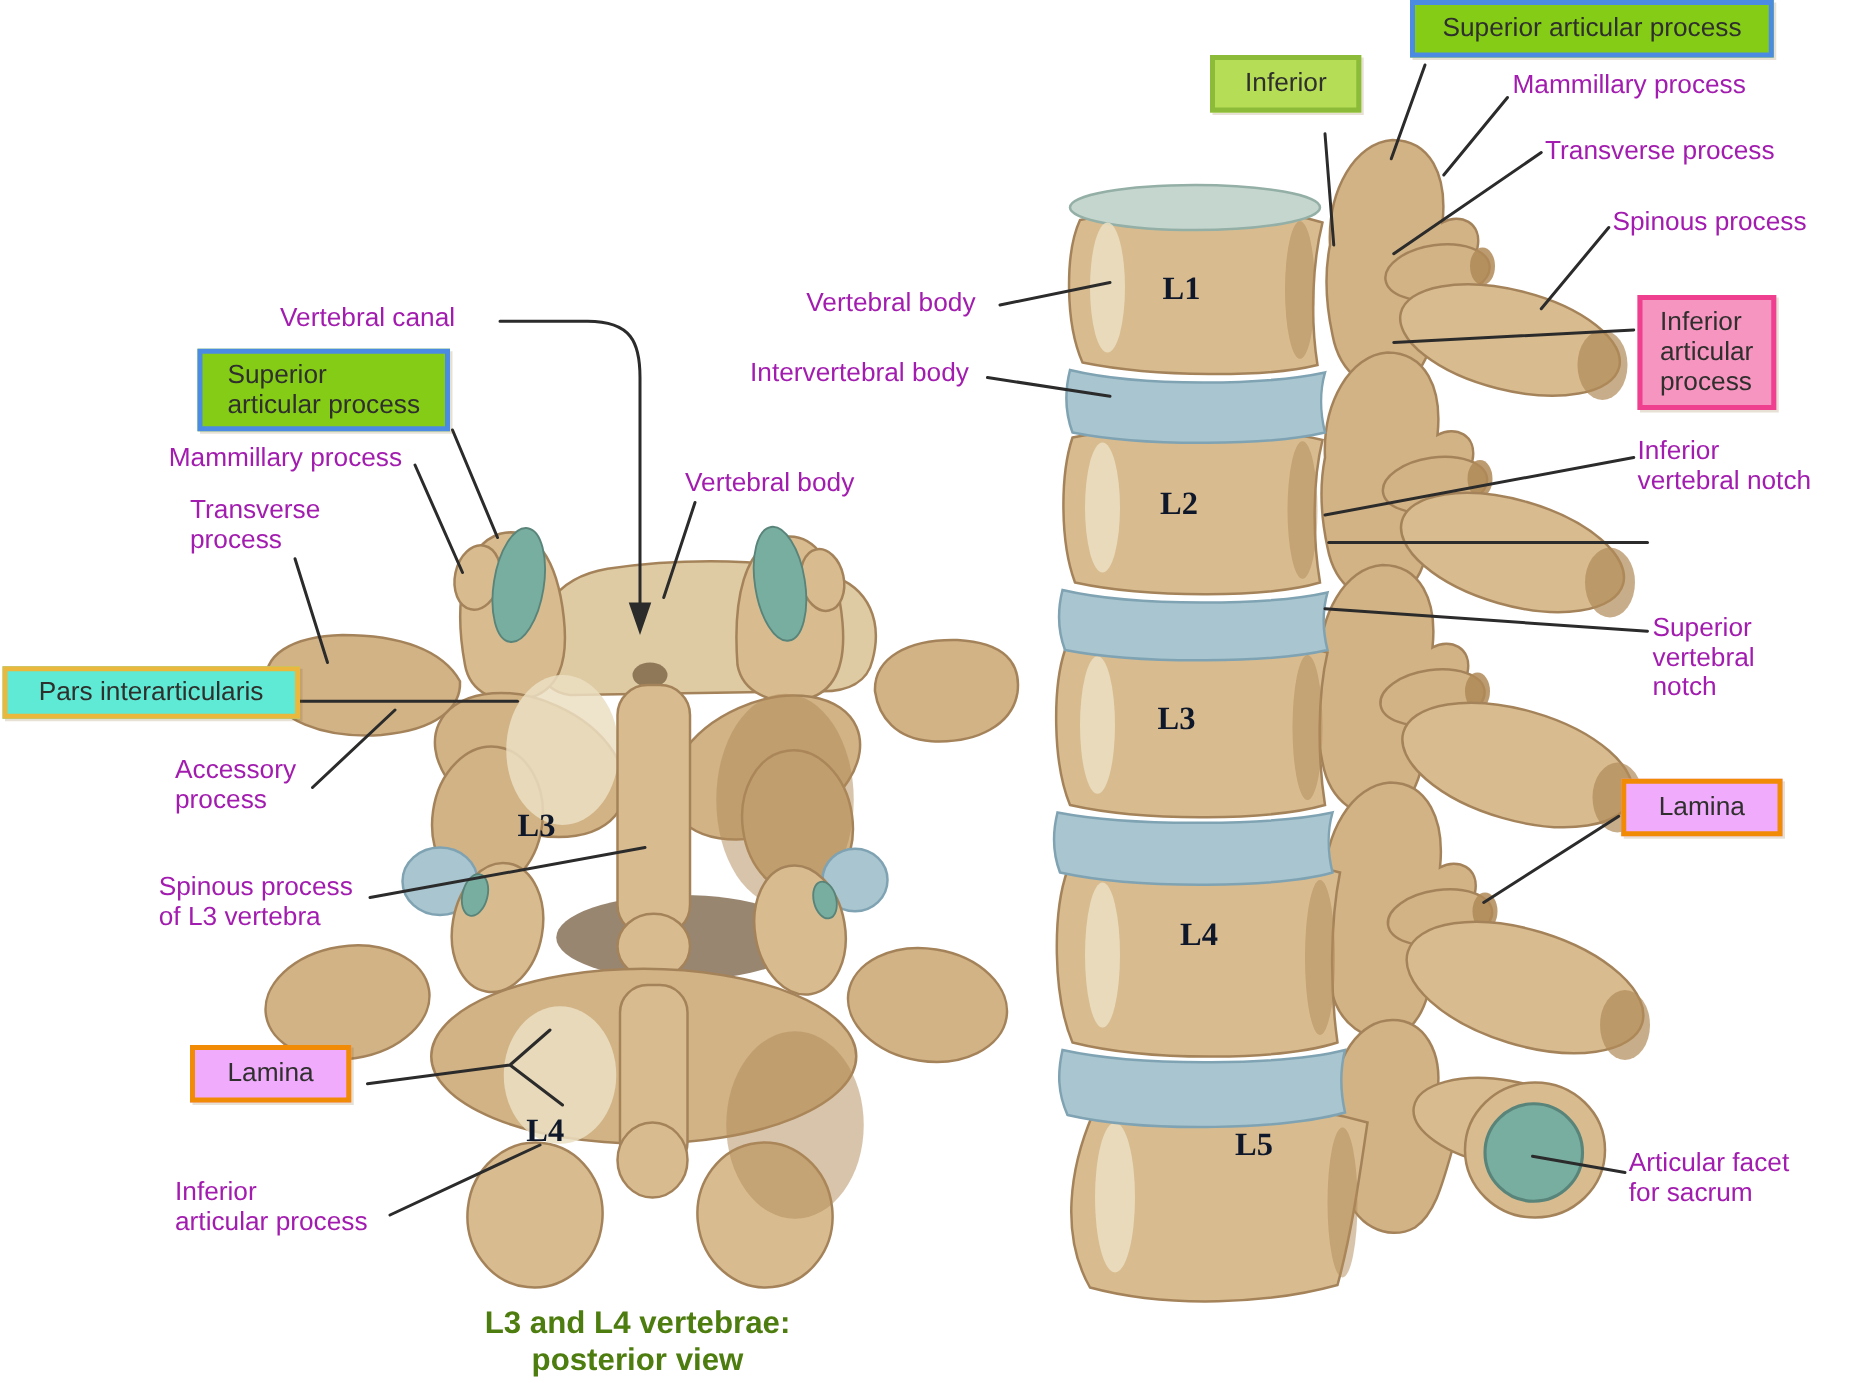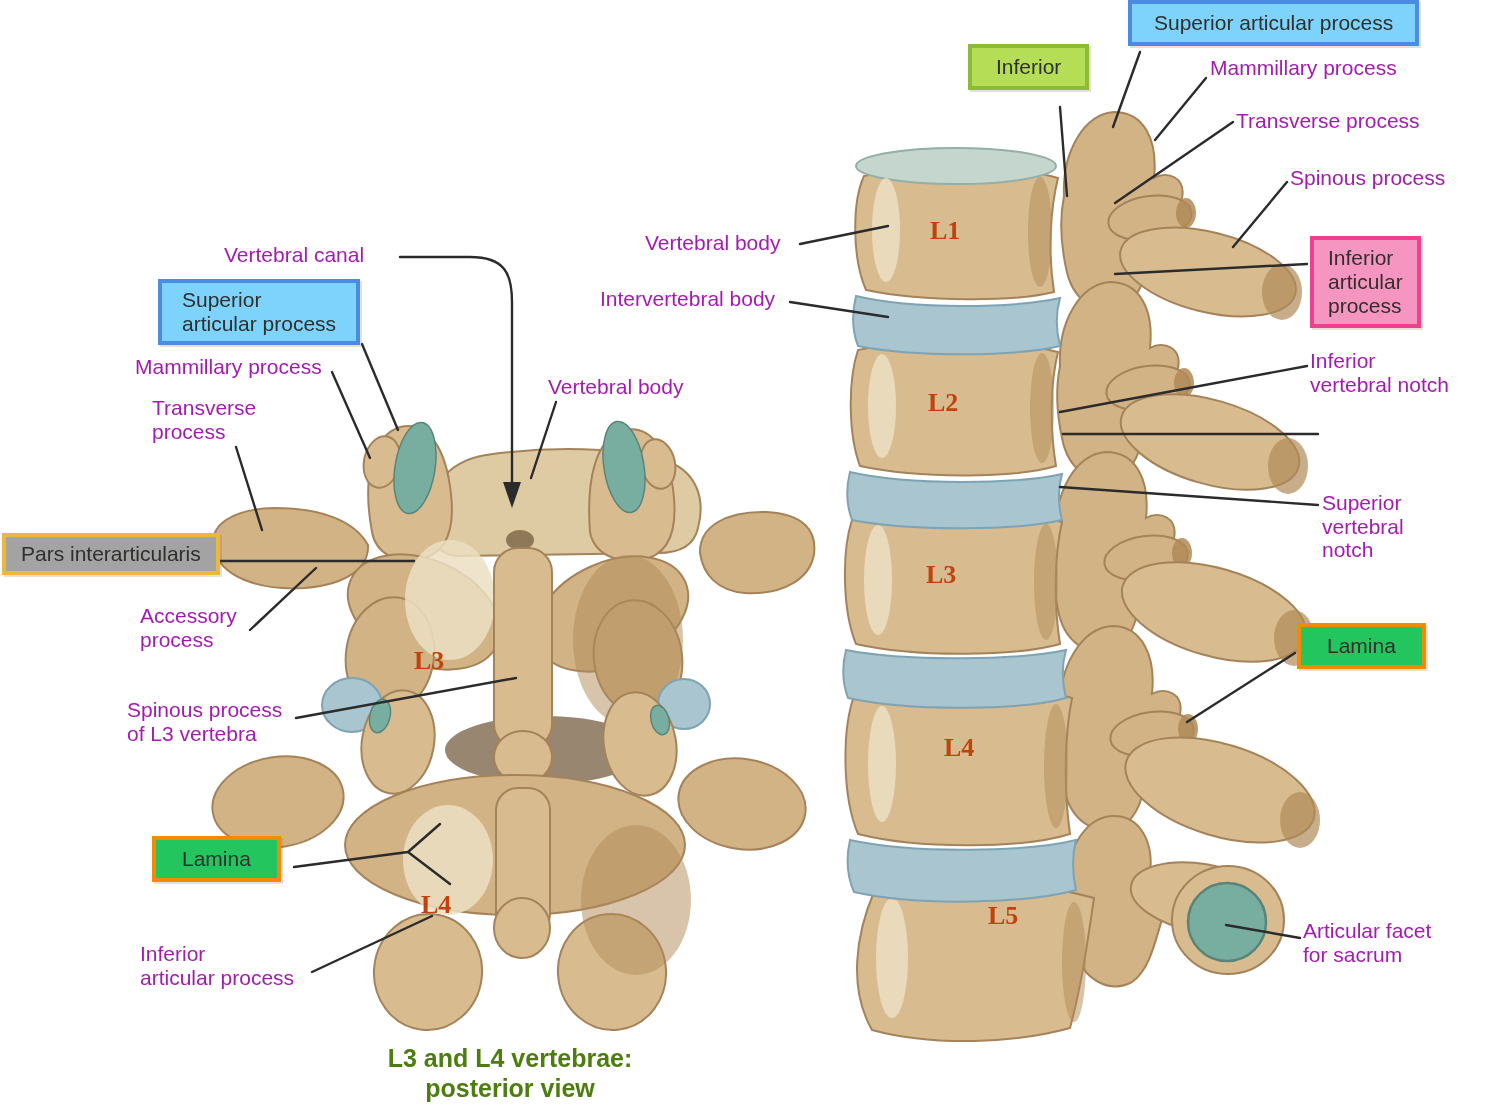--- a/index.html
+++ b/index.html
@@ -2,31 +2,31 @@
 <html><head>
 <meta charset="utf-8">
 <style>
   html,body{margin:0;padding:0;background:#ffffff;}
   .canvas{position:relative;width:1500px;height:1106px;background:#ffffff;overflow:hidden;
           font-family:"Liberation Sans",sans-serif;}
   svg{position:absolute;left:0;top:0;}
   .lbl{position:absolute;font-size:21px;line-height:1.12;color:#a21caf;white-space:pre-line;}
   .box{position:absolute;display:inline-block;font-size:21px;line-height:1.15;color:#2f2f2d;
        white-space:pre-line;border:4px solid;padding:6px 12px;box-shadow:2px 2px 0 rgba(120,90,20,.18);}
-  .box.blue{background:#7dd3fc;border-color:#4C8BE2;}
-  .box.yellow{background:#a3a3a3;border-color:#E9B83D;padding:5px 15px;}
-  .box.orange{background:#22c55e;border-color:#F18A04;padding:7px 26px;}
+  .box.blue{background:#84cc16;border-color:#4C8BE2;}
+  .box.yellow{background:#5eead4;border-color:#E9B83D;padding:5px 25px;}
+  .box.orange{background:#f0abfc;border-color:#F18A04;padding:7px 26px;}
   .box.green{background:#B5DD55;border-color:#8CBB3A;padding:7px 24px;}
   .box.pink{background:#F795C1;border-color:#EF3F8F;padding:6px 14px;}
   .box.blue.wrap2{padding:5px 20px;}
   .box.blue.one{padding:7px 22px;}
   .caption{position:absolute;font-weight:bold;font-size:25px;line-height:1.18;color:#4d7c0f;
            text-align:center;white-space:pre-line;}
   .vlabel{position:absolute;font-family:"Liberation Serif",serif;font-weight:bold;font-size:26px;
-          color:#c2410c;}
+          color:#0f172a;}
   
   .bone{fill:#D8BC90;stroke:#A5835A;stroke-width:2;}
   .bone2{fill:#D2B385;stroke:#A5835A;stroke-width:2;}
   .disc{fill:#A8C5D0;stroke:#7FA3B2;stroke-width:2;}
   .facet{fill:#78AEA0;stroke:#59847A;stroke-width:1.5;}
   .shade{fill:#B08A58;opacity:.5;stroke:none;}
   .dark{fill:#70573A;opacity:.72;stroke:none;}
   .hi{fill:#EBDFC2;opacity:.85;stroke:none;}
   .plate{fill:#DECBA3;stroke:#A5835A;stroke-width:2;}
   .endplate{fill:#C5D6CF;stroke:#93AFA6;stroke-width:2;}

